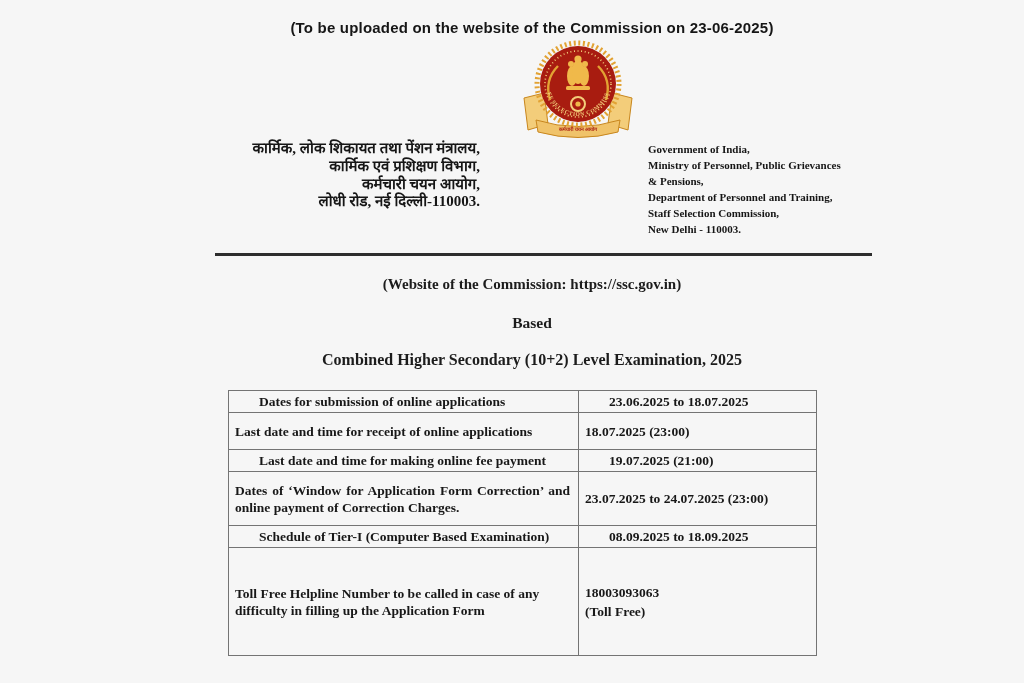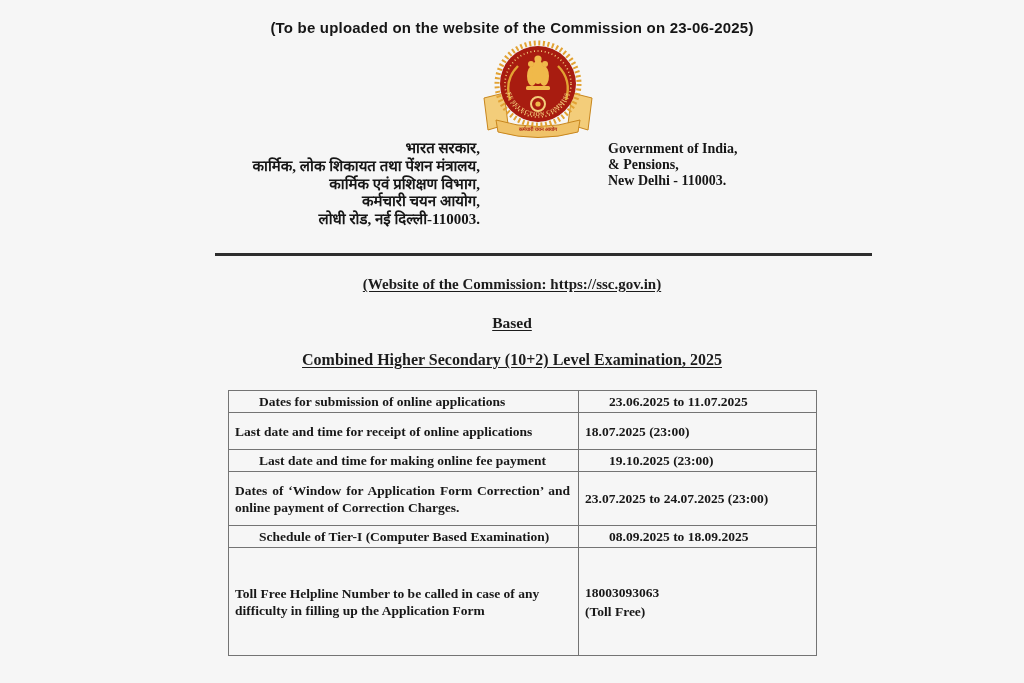--- a/index.html
+++ b/index.html
@@ -4,56 +4,56 @@
 <style>
   * { margin:0; padding:0; box-sizing:border-box; }
   html,body { width:1024px; height:683px; }
   body {
     position:relative;
     background:#f6f6f6;
     font-family:"Liberation Serif", serif;
     color:#1c1c1c;
     overflow:hidden;
   }
-  .abs { position:absolute; }
+  .abs { position:absolute;padding-left:40px; }
 
   .upload-note {
     top:19px; left:0; width:1024px;
     text-align:center;
     font-family:"Liberation Sans", sans-serif;
     font-weight:bold; font-size:15px; letter-spacing:0.2px;
     color:#161616;
   }
 
   .logo-wrap { top:38px; left:480px; width:116px; height:102px; }
 
   .addr-hi {
     top:140px; left:140px; width:340px;
     text-align:right;
     font-weight:bold; font-size:15px; line-height:17.8px;
     color:#161616;
   }
   .addr-en {
     top:141px; left:608px; width:278px;
     text-align:left;
-    font-weight:bold; font-size:14px; line-height:16px;
+    font-weight:bold; font-size:11px; line-height:16px;
     color:#161616;
   }
 
   .double-rule {
     top:253px; left:215px; width:657px; height:3px;
     border-top:2px solid #2d2d2d;
     border-bottom:1px solid #2d2d2d;
   }
 
   .center-line { left:0; width:1024px; text-align:center; font-weight:bold; }
   .website-line { top:276px; font-size:15px; }
   .notice-heading { top:314px; font-size:15.5px; }
   .exam-title { top:351px; font-size:16px; }
-  .u { text-decoration:underline; text-underline-offset:2px; }
+  .u { text-underline-offset:2px; }
 
   table.schedule {
     position:absolute; top:390px; left:228px;
     width:588px; border-collapse:collapse;
     table-layout:fixed;
   }
   table.schedule td {
     border:1px solid #747474;
     font-weight:bold; font-size:13.5px;
     line-height:17px;
@@ -108,30 +108,32 @@
     <path id="ringArc" d="M 27,54 A 32,32 0 0 0 89,54" fill="none"></path>
     <text font-size="5.6" fill="#f3cd7a" font-family="Liberation Serif, serif" font-weight="bold" letter-spacing="0.6">
       <textPath href="#ringArc" startOffset="50%" text-anchor="middle">STAFF SELECTION COMMISSION</textPath>
     </text>
 
     <text x="58" y="93" text-anchor="middle" font-size="5" fill="#a81c10" font-weight="bold">कर्मचारी चयन आयोग</text>
   </svg>
 </div>
 
 <div class="abs addr-hi">
-  <div>भारत सरकार,</div>
   <div>कार्मिक, लोक शिकायत तथा पेंशन मंत्रालय,</div>
   <div>कार्मिक एवं प्रशिक्षण विभाग,</div>
   <div>कर्मचारी चयन आयोग,</div>
   <div>लोधी रोड, नई दिल्ली-110003.</div>
 </div>
 
 <div class="abs addr-en">
   <div>Government of India,</div>
+  <div>Ministry of Personnel, Public Grievances</div>
   <div>&amp; Pensions,</div>
+  <div>Department of Personnel and Training,</div>
+  <div>Staff Selection Commission,</div>
   <div>New Delhi - 110003.</div>
 </div>
 
 <div class="abs double-rule"></div>
 
 <div class="abs center-line website-line">
   <span class="u">(Website of the Commission: https://ssc.gov.in)</span>
 </div>
 
 <div class="abs center-line notice-heading">
@@ -139,29 +141,29 @@
 </div>
 
 <div class="abs center-line exam-title">
   <span class="u">Combined Higher Secondary (10+2) Level Examination, 2025</span>
 </div>
 
 <table class="schedule">
   <tbody>
       <tr class="h1">
     <td class="lbl">Dates for submission of online applications</td>
-    <td class="val">23.06.2025 to 11.07.2025</td>
+    <td class="val">23.06.2025 to 18.07.2025</td>
   </tr>
   <tr class="h2">
     <td class="lbl jst">Last date and time for receipt of online applications</td>
     <td class="val">18.07.2025 (23:00)</td>
   </tr>
   <tr class="h1">
     <td class="lbl">Last date and time for making online fee payment</td>
-    <td class="val">19.10.2025 (23:00)</td>
+    <td class="val">19.07.2025 (21:00)</td>
   </tr>
   <tr class="h3">
     <td class="lbl jst">Dates of ‘Window for Application Form Correction’ and online payment of Correction Charges.</td>
     <td class="val">23.07.2025 to 24.07.2025 (23:00)</td>
   </tr>
   <tr class="h1">
     <td class="lbl">Schedule of Tier-I (Computer Based Examination)</td>
     <td class="val">08.09.2025 to 18.09.2025</td>
   </tr>
   <tr class="h4">

